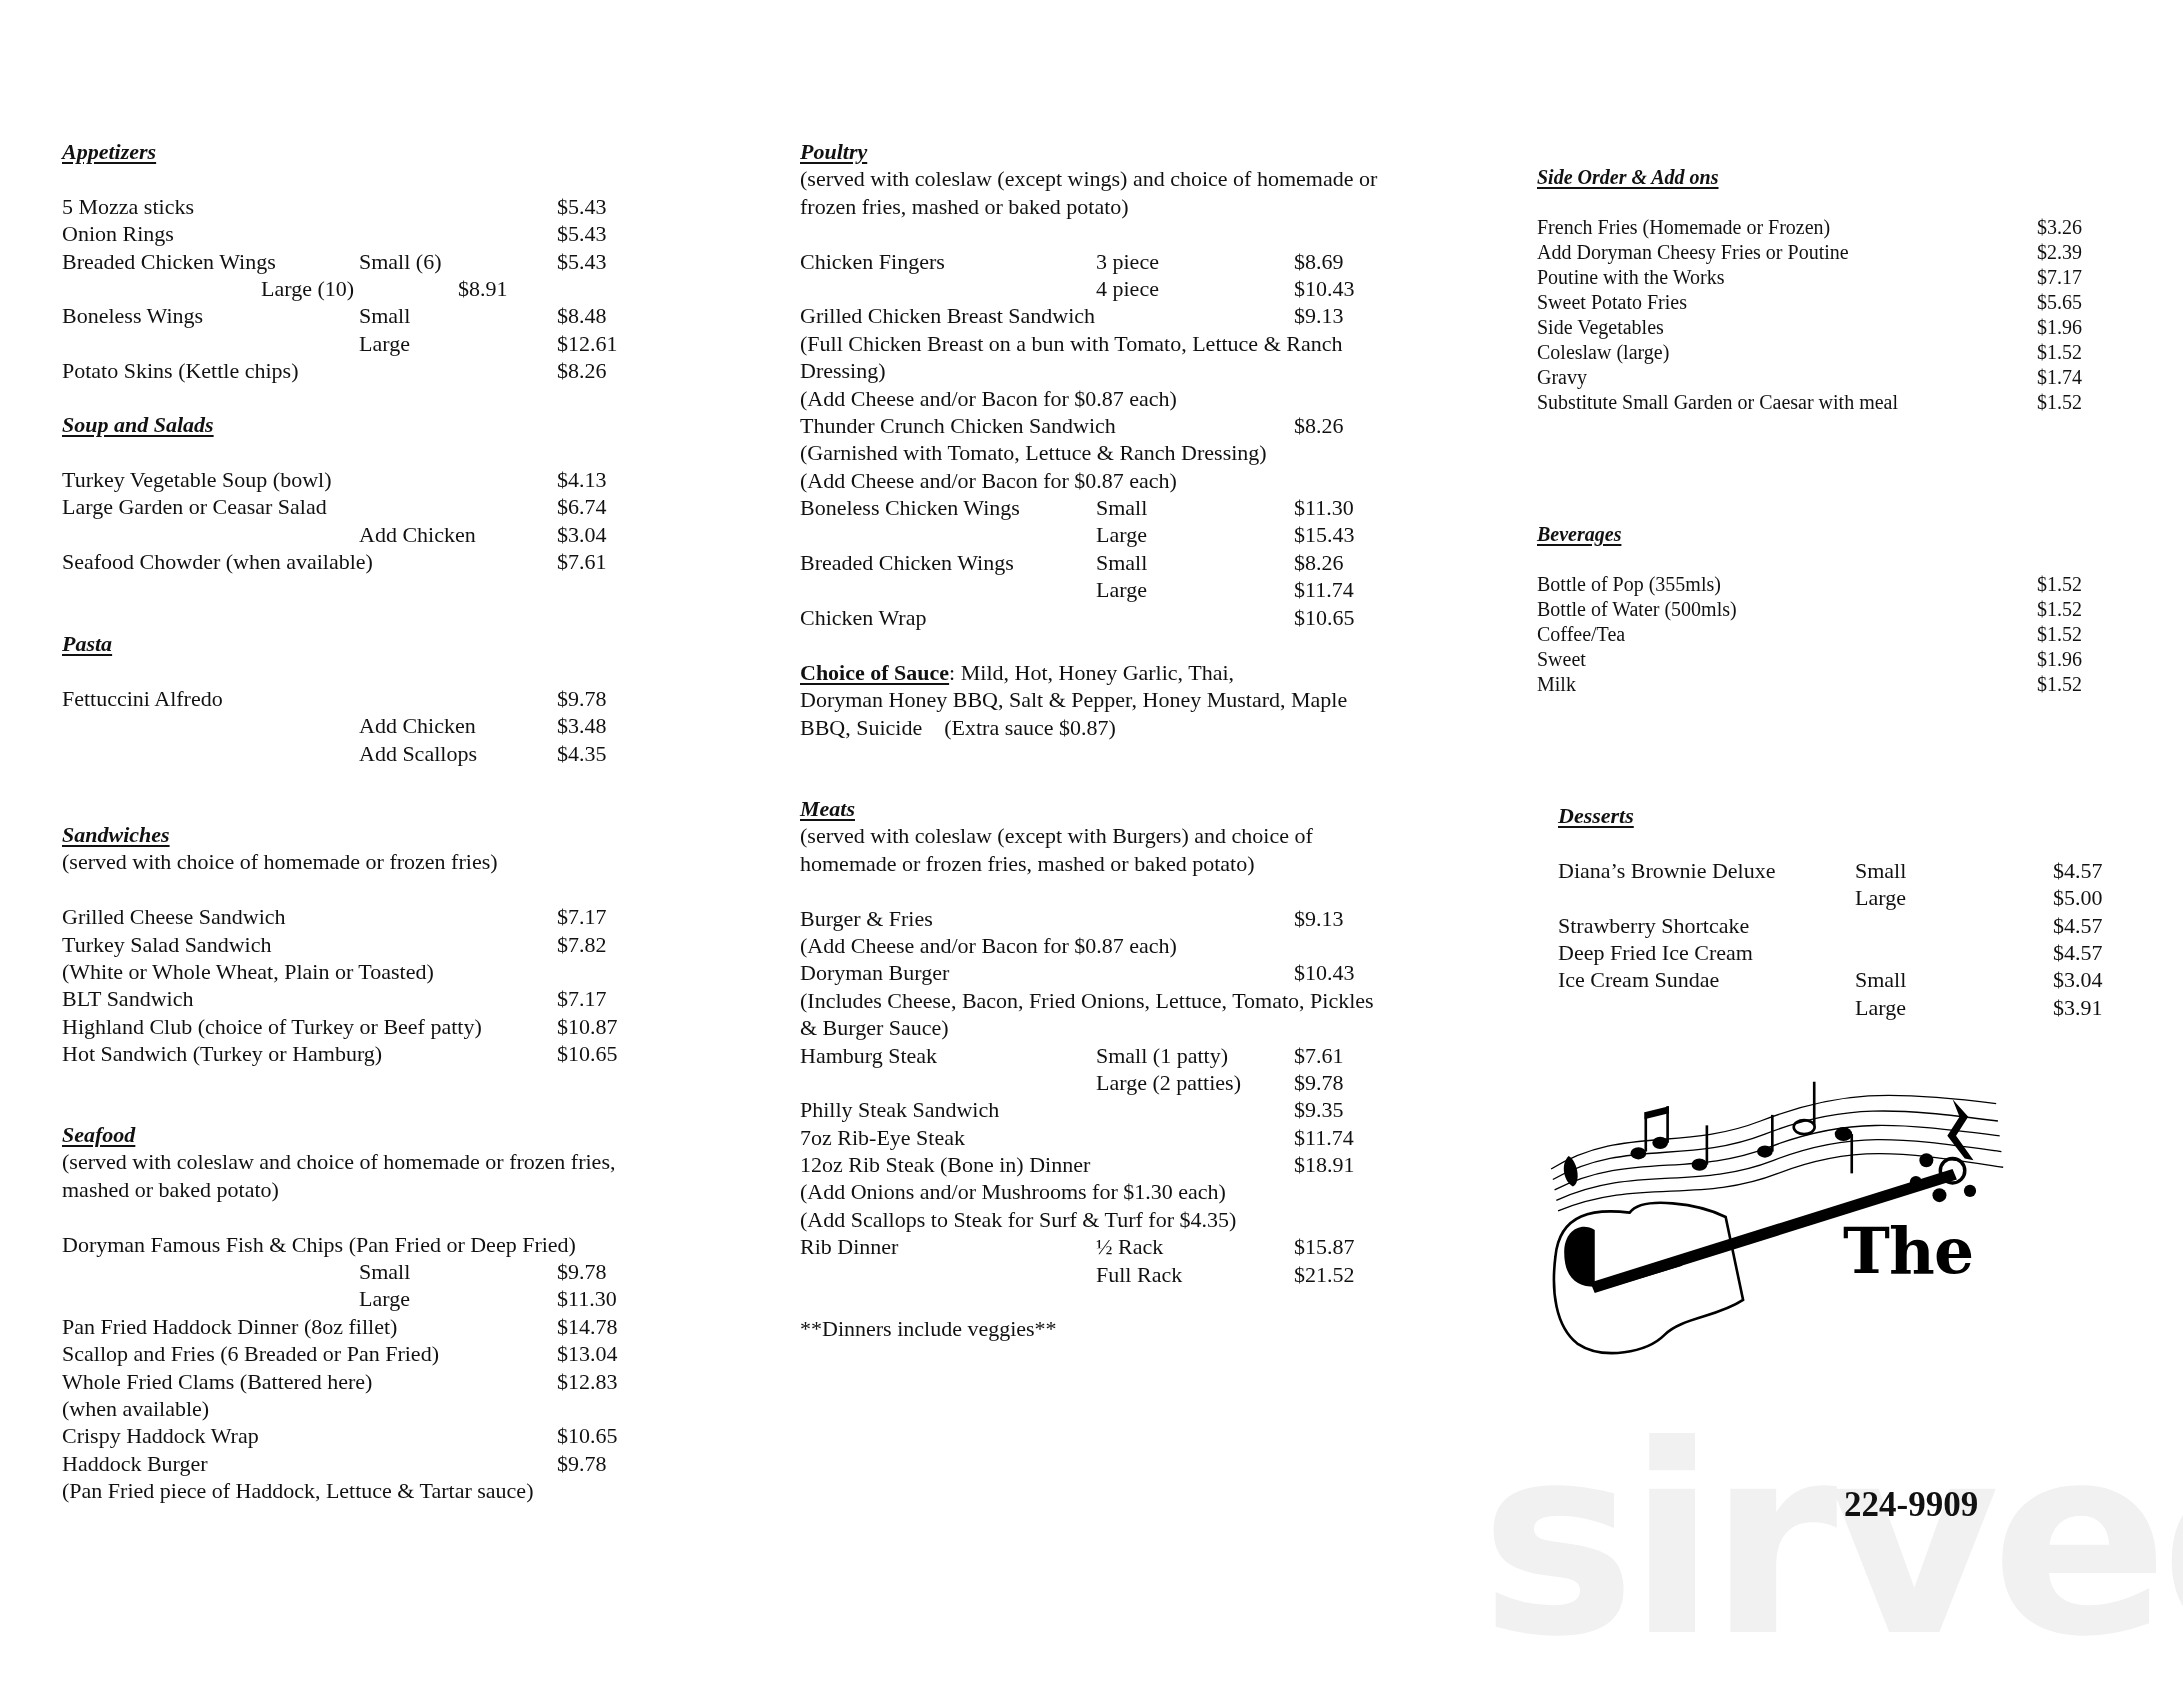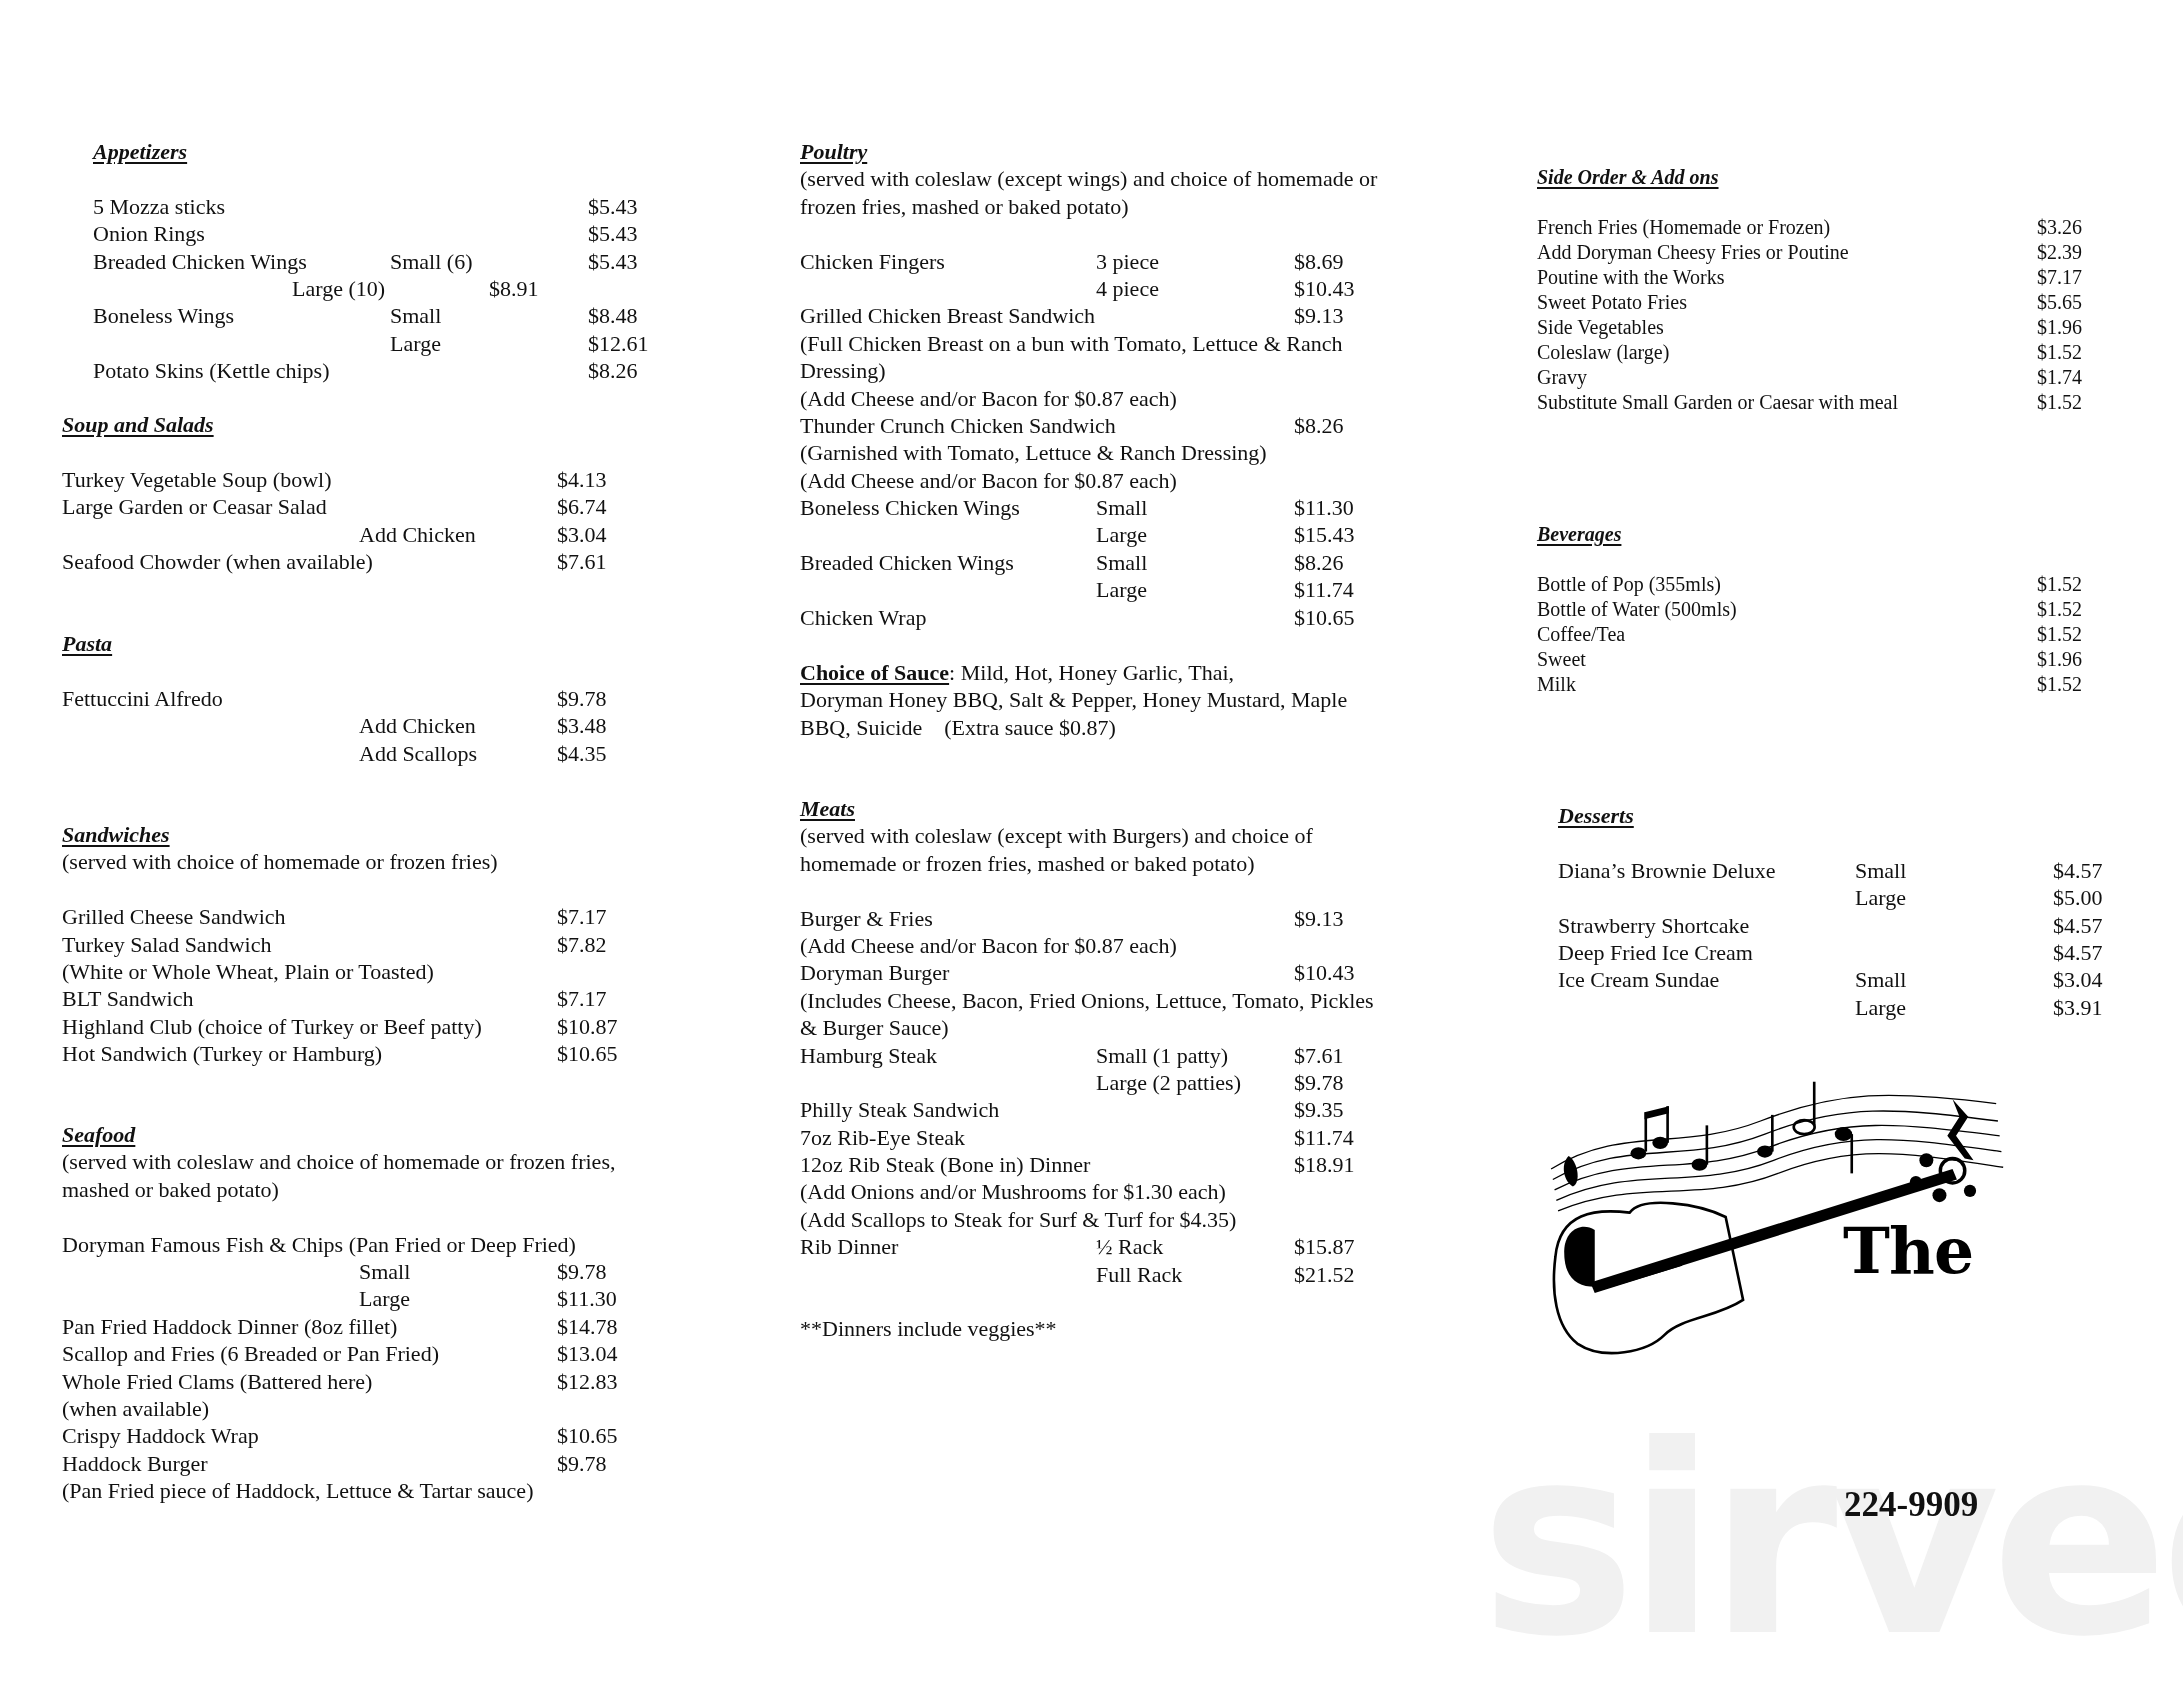--- a/index.html
+++ b/index.html
@@ -28,21 +28,21 @@
   .logo-text { position: absolute; font-family: "DejaVu Serif", serif; font-weight: bold; color: #000; line-height: 1; letter-spacing: -0.9px; }
   .phone { position: absolute; left: 1844px; top: 1485px; font-size: 35px; font-weight: bold; z-index: 1; font-family: "Liberation Serif", serif; }
 </style>
 </head>
 <body>
 
 <div class="page">
 
   <div class="watermark">sirved</div>
 
-  <div class="section pal c1" style="left:62px; top:138px;margin-left:31px;">
+  <div class="section pal c1" style="left:62px; top:138px;">
     <div class="heading">Appetizers</div>
     <div class="heading-gap"></div>
     <div class="row">
         <span class="name">5 Mozza sticks</span>
         <span class="price">$5.43</span>
       </div>
     <div class="row">
         <span class="name">Onion Rings</span>
         <span class="price">$5.43</span>
       </div>

